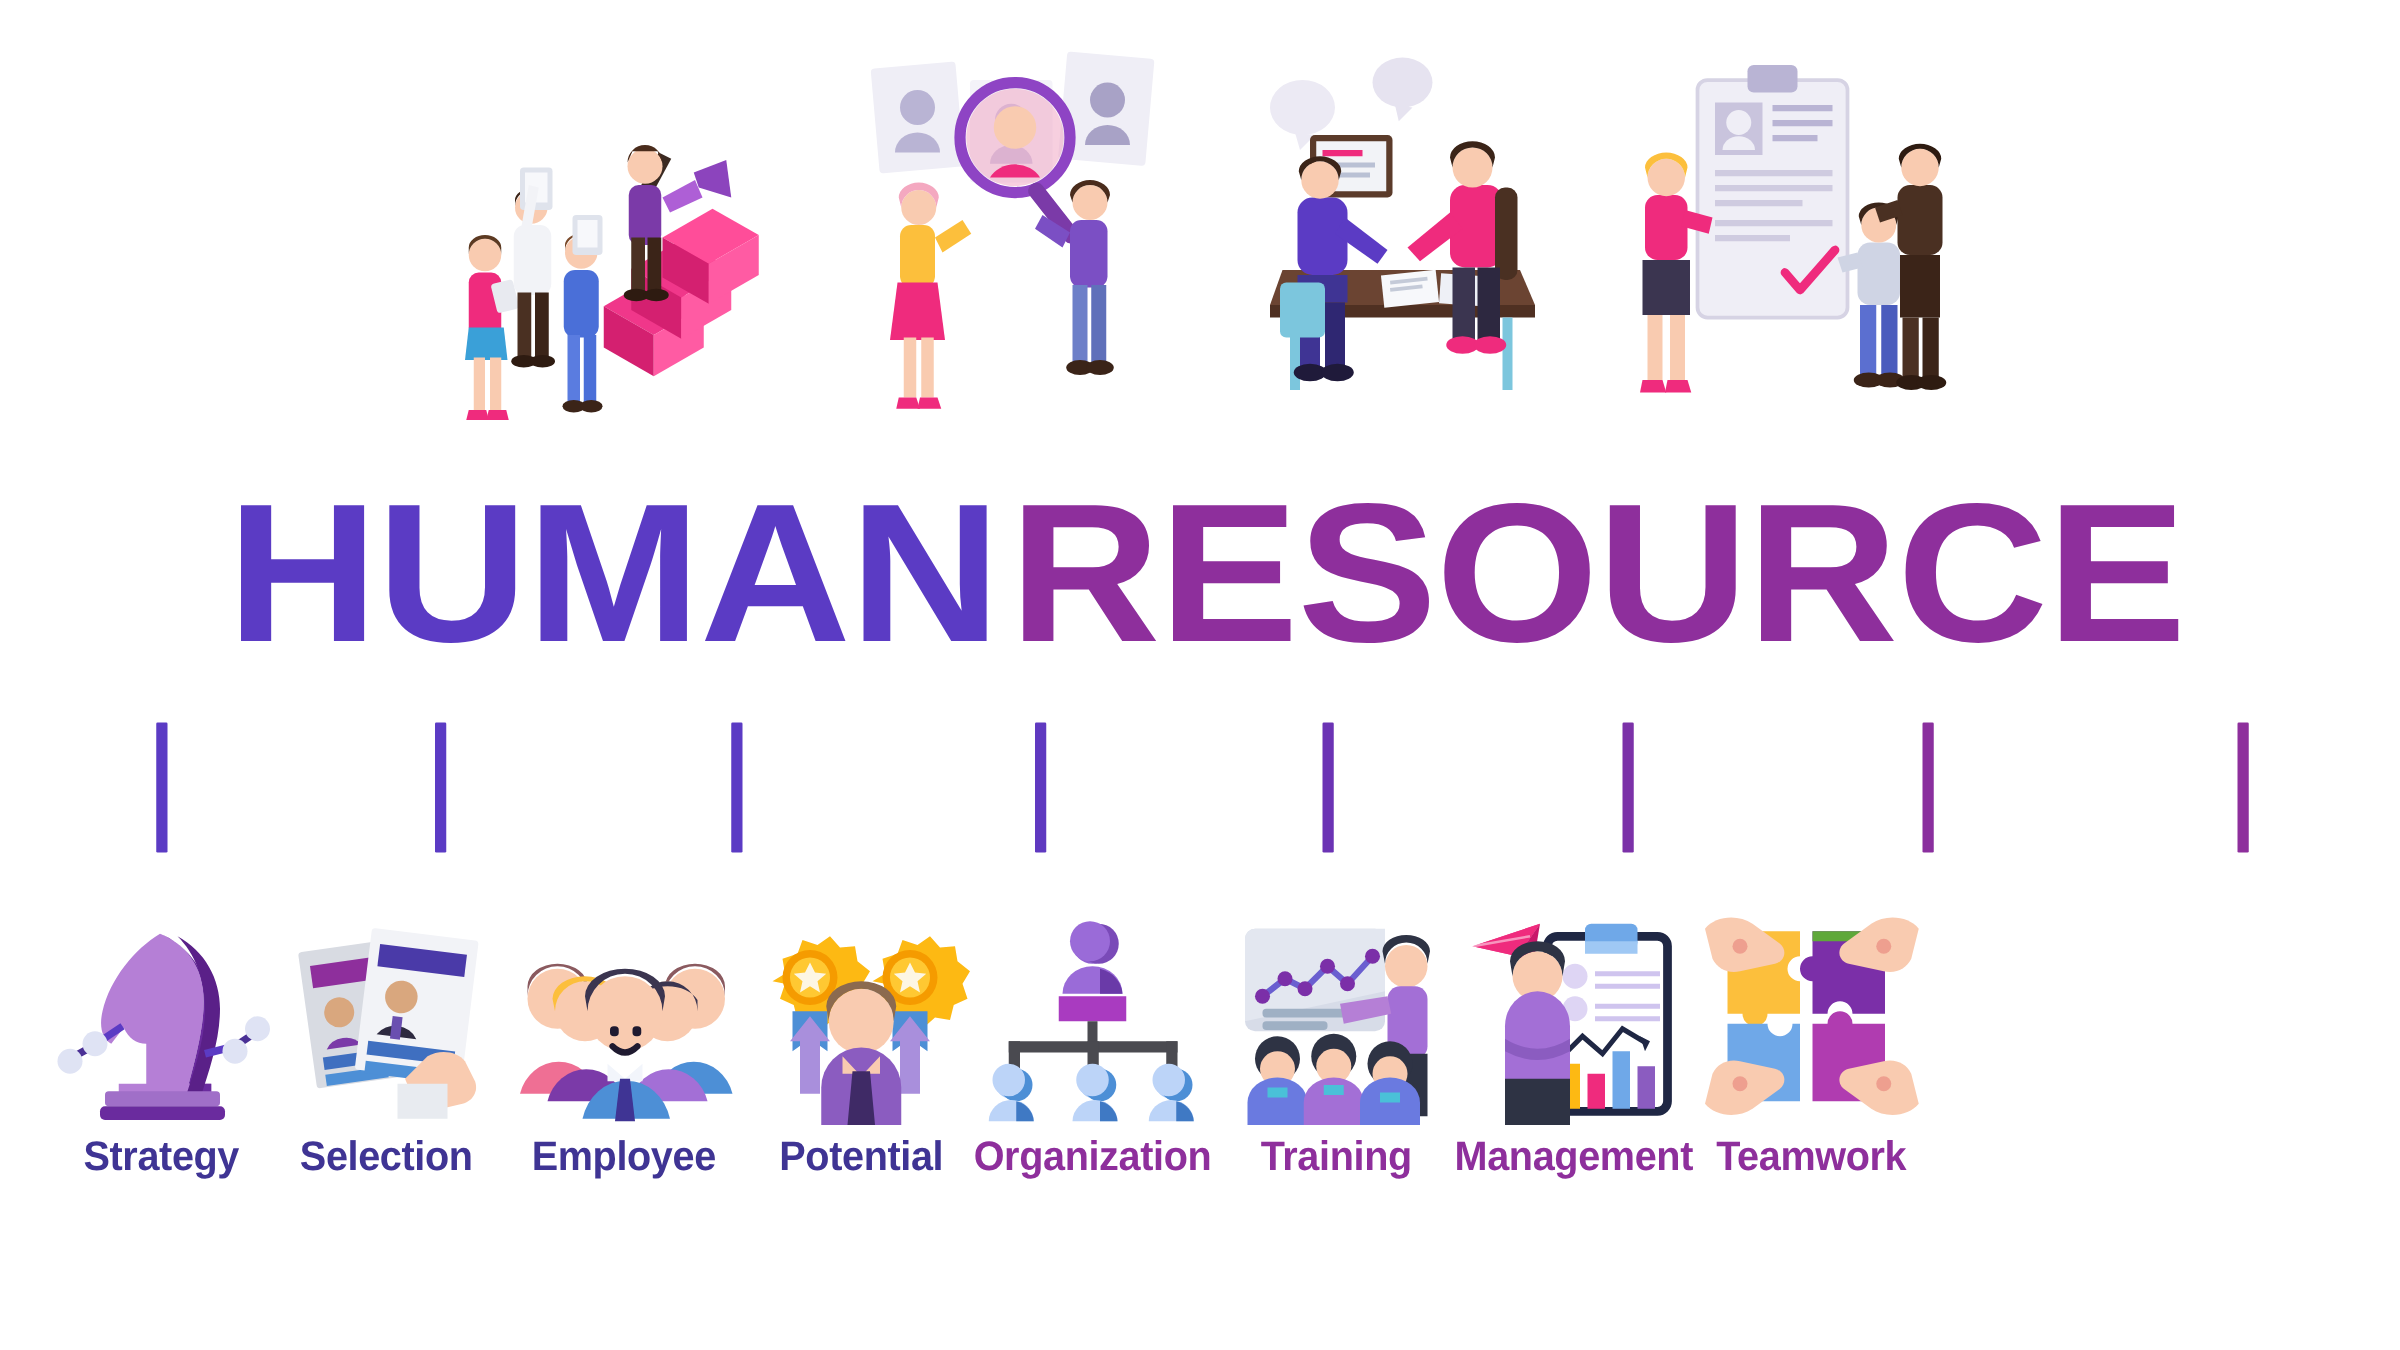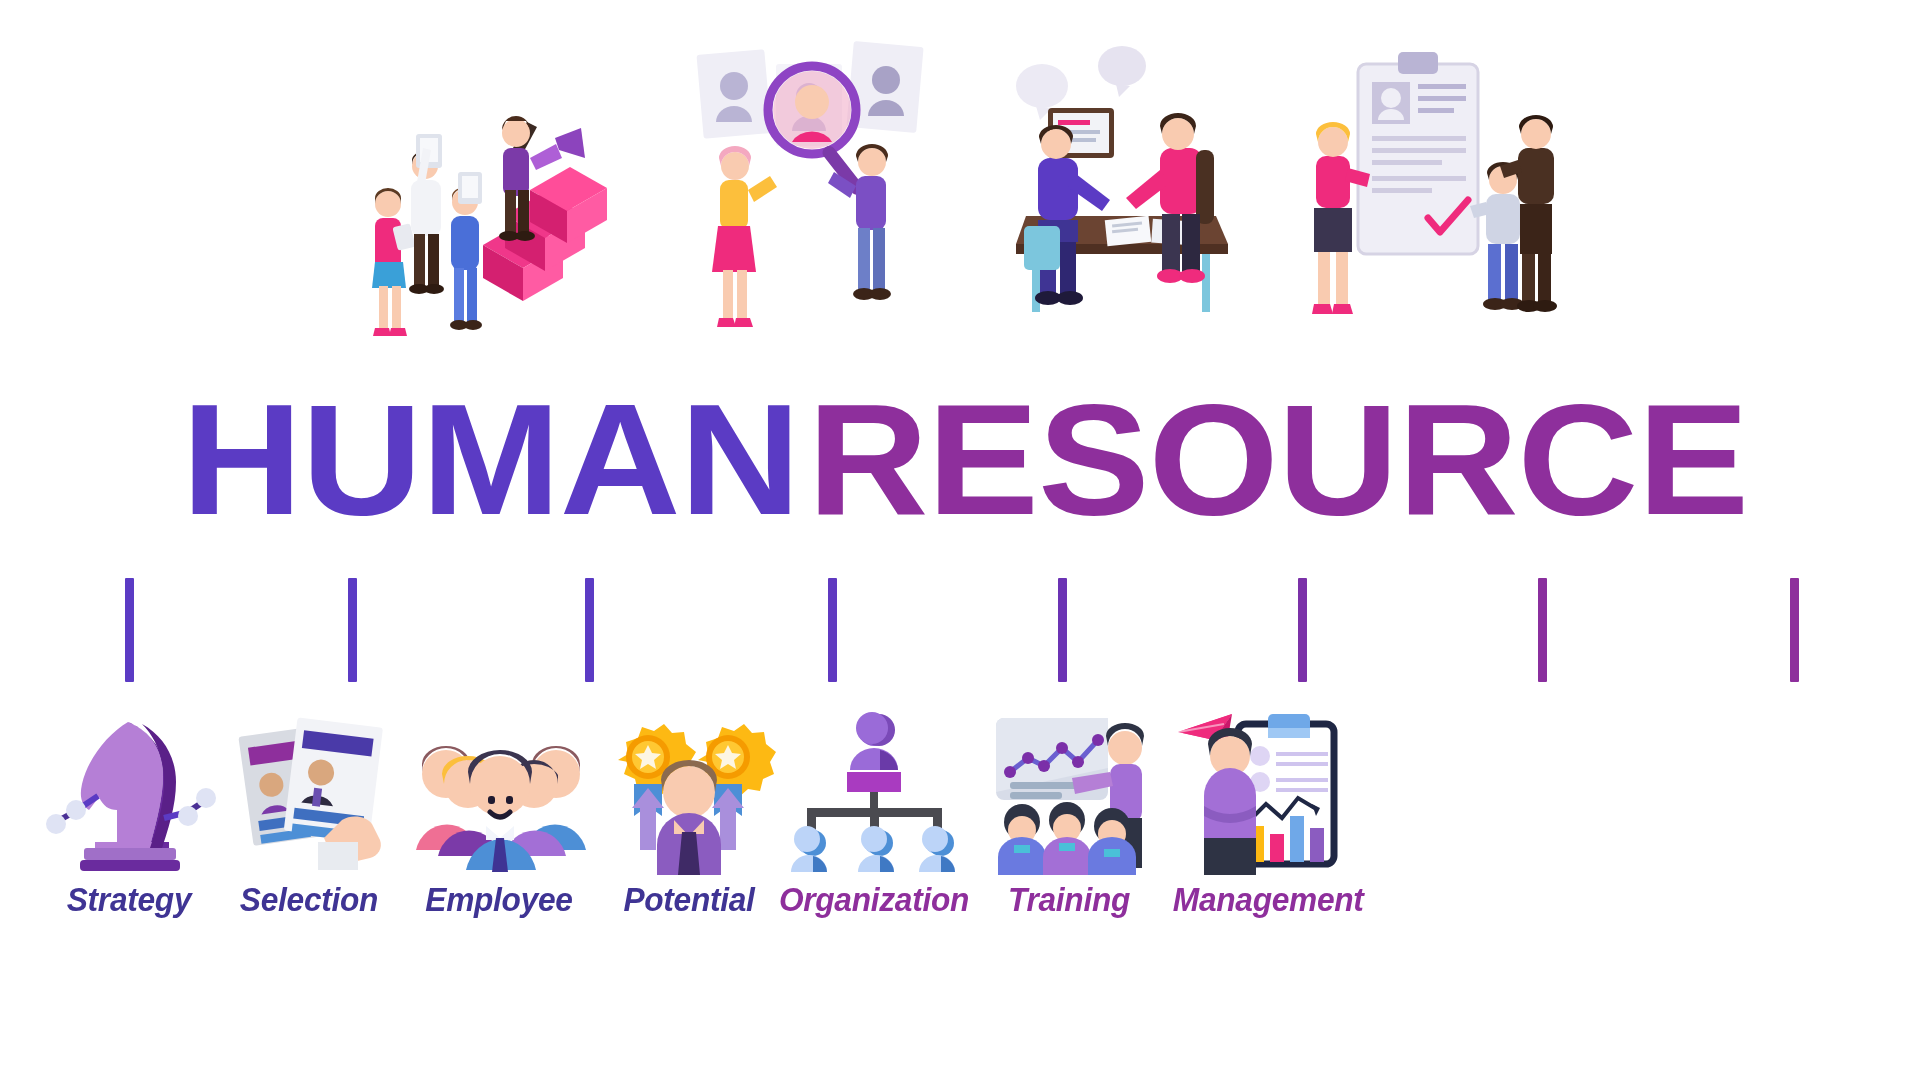--- a/index.html
+++ b/index.html
@@ -74,24 +74,23 @@
     top: 0;
     width: 9px;
     height: 104px;
     border-radius: 1px;
   }
 
   
   .items {
     position: absolute;
     left: 0;
-    top: 700px;
+    top: 725px;
     width: 1536px;
     height: 260px;
-    font-style: italic;
   }
   .item {
     position: absolute;
     top: 0;
     width: 218px;
     text-align: center;
   }
   .icon-box {
     width: 175px;
     height: 175px;
@@ -570,21 +569,21 @@
             <circle cx="130" cy="126" r="18" fill="#2e3344"></circle>
             <circle cx="130" cy="134" r="14" fill="#f9cbb0"></circle>
             <path d="M106 175 l0 -18 a24 20 0 0 1 48 0 l0 18 z" fill="#6a7ae0"></path>
             <rect x="122" y="149" width="16" height="8" fill="#4ac0d8"></rect>
           </g>
         </svg>
       </div>
       <div class="item-label" style="color:#8e2f9c;">Training</div>
     </div>
 
-    <div class="item" style="left:1150px;text-align:right;">
+    <div class="item" style="left:1150px;">
       <div class="icon-box">
         <svg viewBox="0 0 175 175">
 
           <g>
             <path d="M6 32 l54 -18 l-18 26 z" fill="#f0378a"></path>
             <path d="M6 32 l36 8 l18 -26 z" fill="#ef2b7d"></path>
             <path d="M42 40 l18 -26 l-6 36 z" fill="#c9176a"></path>
             <path d="M6 32 l46 -8" stroke="#ffffff" stroke-width="2" fill="none" opacity="0.5"></path>
           </g>
 
@@ -610,15 +609,43 @@
             <path d="M38 56 a20 20 0 0 1 40 0 l2 -12 a22 16 0 0 0 -44 0 z" fill="#2e3344"></path>
             <path d="M32 140 l0 -44 a26 28 0 0 1 52 0 l0 44 z" fill="#a36fd6"></path>
             <path d="M32 106 q26 16 52 0 l0 10 q-26 14 -52 0 z" fill="#8b5cc0"></path>
             <rect x="32" y="138" width="52" height="37" fill="#2e3344"></rect>
           </g>
         </svg>
       </div>
       <div class="item-label" style="color:#8e2f9c;">Management</div>
     </div>
 
+    <div class="item" style="left:1340px;">
+      <div class="icon-box">
+        <svg viewBox="0 0 175 175">
+
+          <path d="M20 20 l58 0 l0 20 a10 10 0 0 0 0 20 l0 26 l-26 0 a10 10 0 0 1 -20 0 l-12 0 z" fill="#fcbf3c"></path>
+
+          <path d="M88 20 l58 0 l0 66 l-26 0 a10 10 0 0 0 -20 0 l-12 0 l0 -26 a10 10 0 0 1 0 -20 z" fill="#7b2fa8"></path>
+          <path d="M88 20 l58 0 l0 8 l-58 0 z" fill="#5fa83a"></path>
+
+          <path d="M20 94 l32 0 a10 10 0 0 0 20 0 l6 0 l0 62 l-58 0 z" fill="#6fa8e8"></path>
+
+          <path d="M88 94 l12 0 a10 10 0 0 1 20 0 l26 0 l0 62 l-58 0 z" fill="#b03cb0"></path>
+
+          <path d="M2 18 c8 -10 26 -12 38 -4 l22 16 c6 5 4 14 -4 16 l-28 6 c-10 2 -18 -2 -22 -10 z" fill="#f9cbb0"></path>
+          <circle cx="30" cy="32" r="6" fill="#ee9f8f"></circle>
+
+          <path d="M173 18 c-8 -10 -26 -12 -38 -4 l-22 16 c-6 5 -4 14 4 16 l28 6 c10 2 18 -2 22 -10 z" fill="#f9cbb0"></path>
+          <circle cx="145" cy="32" r="6" fill="#ee9f8f"></circle>
+
+          <path d="M2 158 c8 10 26 12 38 4 l22 -16 c6 -5 4 -14 -4 -16 l-28 -6 c-10 -2 -18 2 -22 10 z" fill="#f9cbb0"></path>
+          <circle cx="30" cy="142" r="6" fill="#ee9f8f"></circle>
+
+          <path d="M173 158 c-8 10 -26 12 -38 4 l-22 -16 c-6 -5 -4 -14 4 -16 l28 -6 c10 -2 18 2 22 10 z" fill="#f9cbb0"></path>
+          <circle cx="145" cy="142" r="6" fill="#ee9f8f"></circle>
+        </svg>
+      </div>
+      <div class="item-label" style="color:#8e2f9c;">Teamwork</div>
+    </div>
 
   </div>
 </div>
 
 </body></html>

